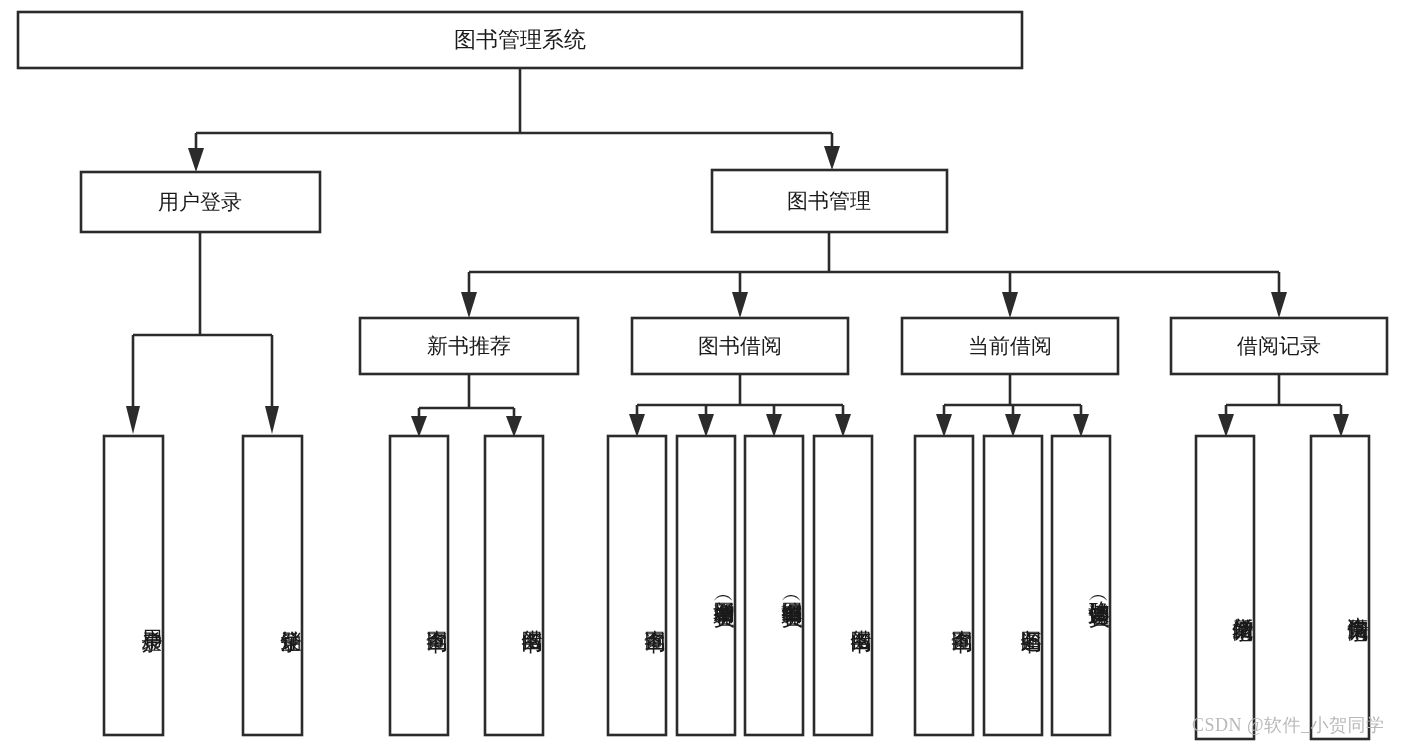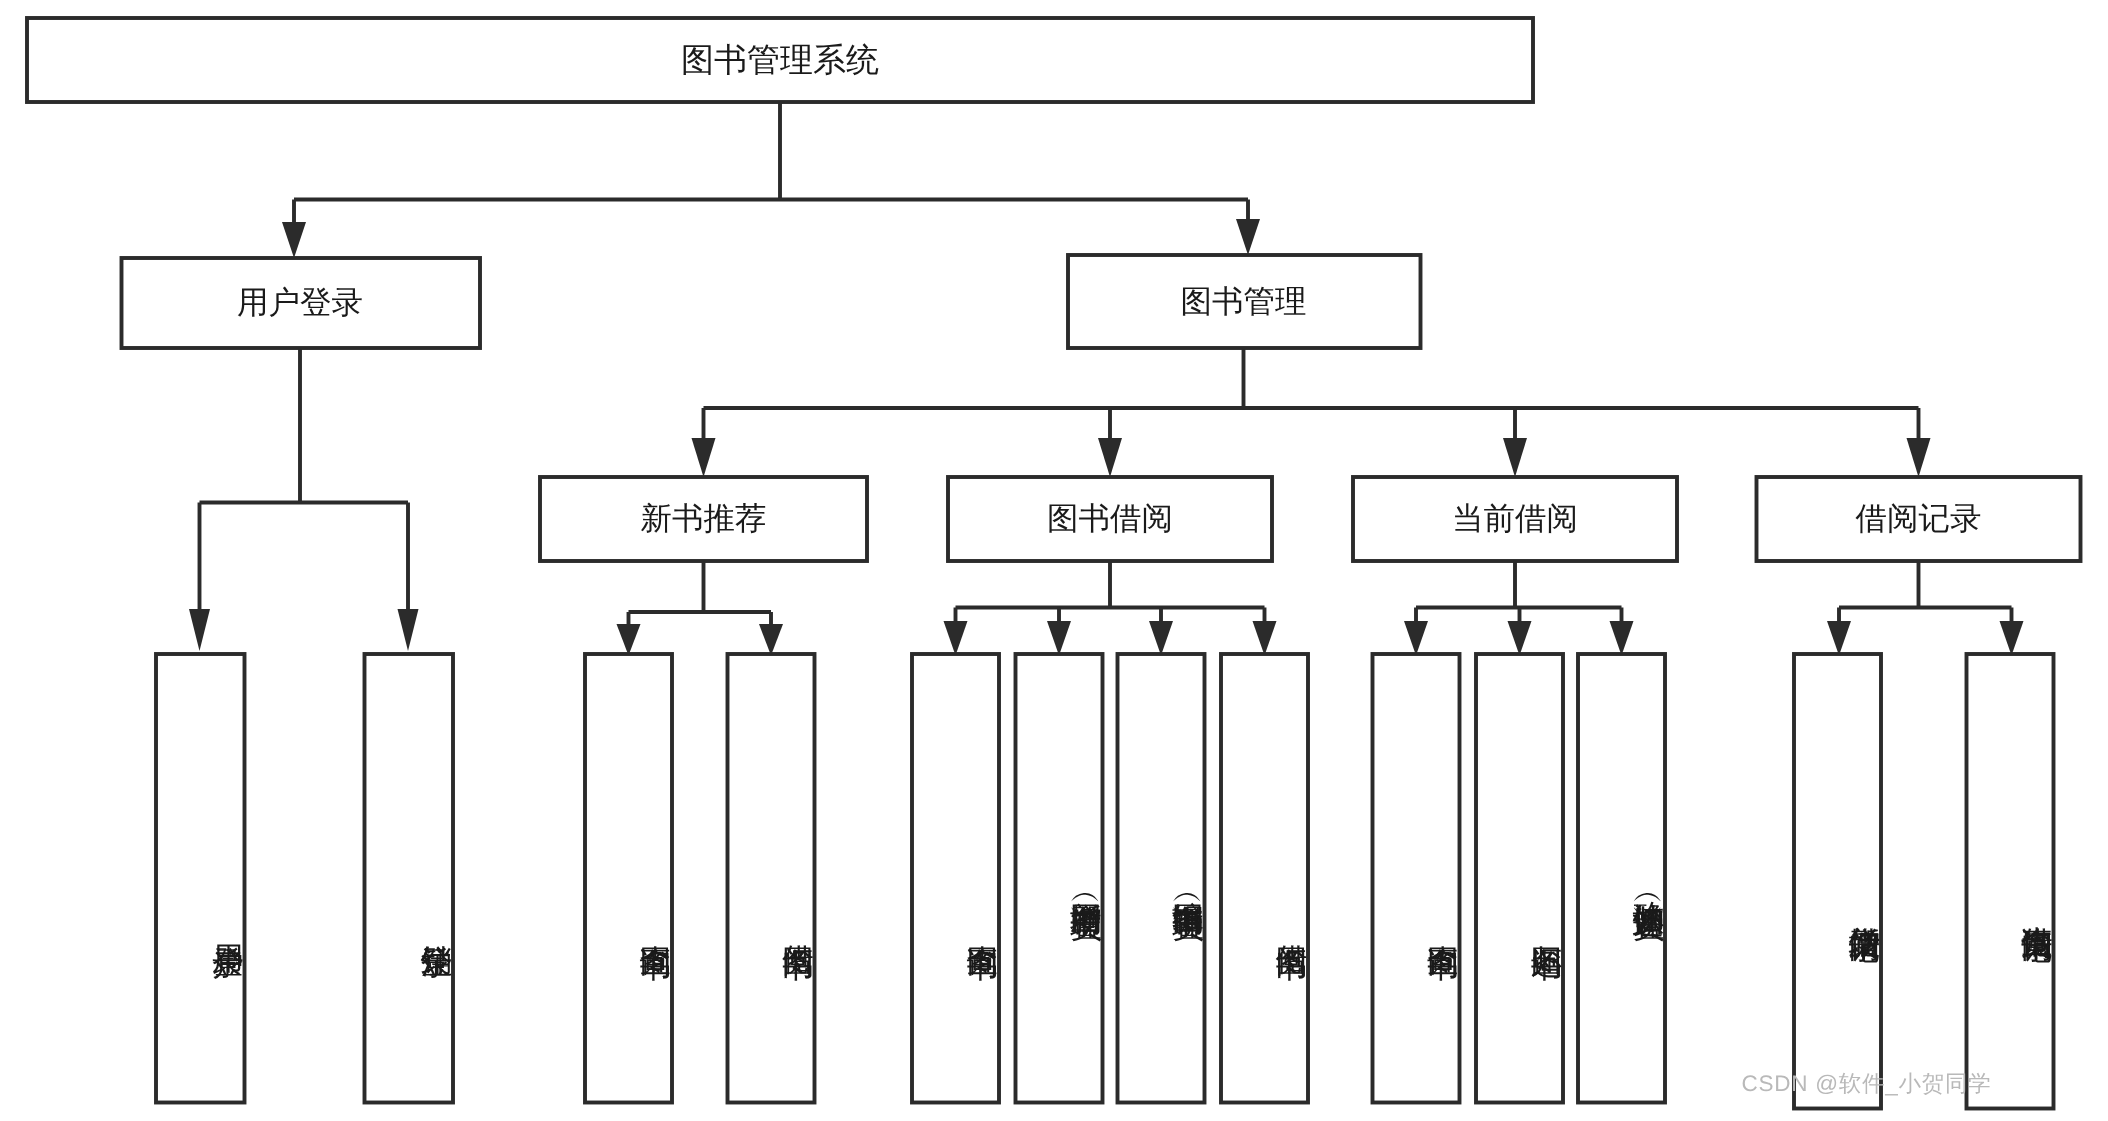--- a/index.html
+++ b/index.html
@@ -65,24 +65,24 @@
     letter-spacing: 1px;
     text-align: center;
     white-space: nowrap;
     pointer-events: none;
     display: flex;
     align-items: flex-start;
     justify-content: center;
   }
   .watermark {
     position: absolute;
-    left: 1161px;
+    left: 1192px;
     top: 713px;
-    font-family: Liberation Sans, sans-serif;
-    font-size: 15px;
+    font-family: Liberation Serif, serif;
+    font-size: 18px;
     color: #b9b9b9;
     white-space: nowrap;
     letter-spacing: 0.5px;
   }
 </style>
 </head>
 <body>
 
 <div id="diagram-root">
 

